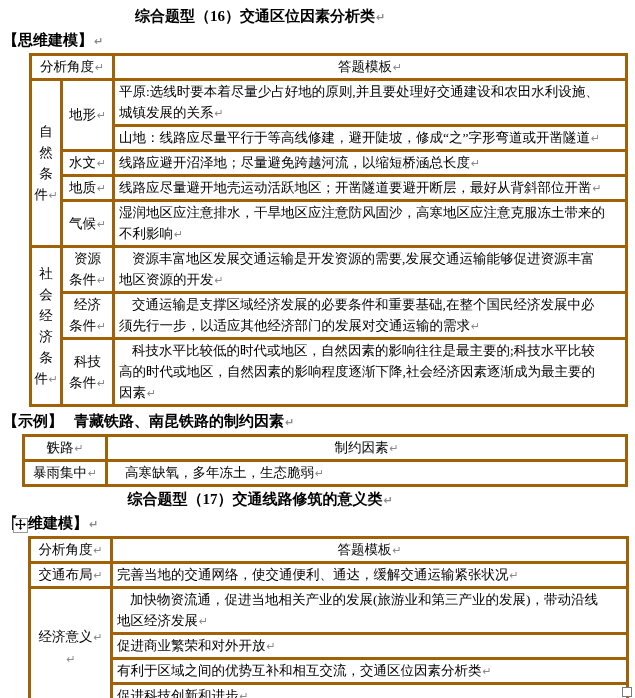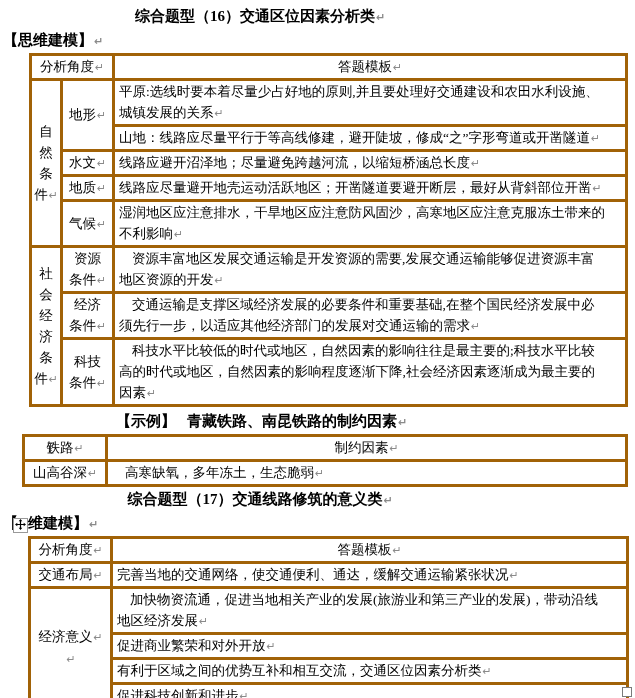--- a/index.html
+++ b/index.html
@@ -3,21 +3,21 @@
 <meta charset="utf-8">
 <style>
   html,body{margin:0;padding:0;background:#fff;}
   body{width:635px;height:698px;overflow:hidden;
        font-family:"Liberation Serif","DejaVu Serif",serif;color:#000;}
   .doc{position:relative;width:520px;height:698px;background:#fff;}
 
   .title{ text-align:center;font-weight:bold;font-size:15px;line-height:19px;padding-top:7px;}
   .title2{padding-top:3px;}
   .h2{font-weight:bold;font-size:15px;line-height:19px;margin:4px 0 2px 3px;}
-  .example{margin-top:5px;text-align:center;}
+  .example{margin-top:5px;}
   .ex-text{margin-left:11px;}
 
   table{border-collapse:collapse;table-layout:fixed;background:#fff;}
   td{border:3px solid #a16207;font-size:13.5px;line-height:21px;
      vertical-align:middle;padding:0;overflow:hidden;}
   .txt{white-space:pre-wrap;}
   .lbl{text-align:center;}
   .ct{padding:0 4px;}
   .ind{text-indent:13px;}
   .r1{height:22px;}
@@ -121,21 +121,21 @@
     <tbody>
         <tr class="r1">
       <td class="lbl rail-cell"><span class="ibeam"><svg width="9" height="12" viewBox="0 0 9 12">
                 <line x1="4.5" y1="1" x2="4.5" y2="11" stroke="#444" stroke-width="1"></line>
                 <line x1="1.5" y1="1" x2="7.5" y2="1" stroke="#444" stroke-width="1"></line>
                 <line x1="1.5" y1="11" x2="7.5" y2="11" stroke="#444" stroke-width="1"></line>
               </svg></span><span class="txt">铁路</span><span class="pm">↵</span></td>
       <td class="lbl"><span class="txt">制约因素</span><span class="pm">↵</span></td>
     </tr>
     <tr class="r1">
-      <td class="lbl"><span class="txt">山高谷深</span><span class="pm">↵</span></td>
+      <td class="lbl"><span class="txt">暴雨集中</span><span class="pm">↵</span></td>
       <td class="ct ind"><span class="txt">高寒缺氧，多年冻土，生态脆弱</span><span class="pm">↵</span></td>
     </tr>
   </tbody>
     </table>
 
   <div class="title title2"><span class="txt">综合题型（17）交通线路修筑的意义类</span><span class="pm">↵</span></div>
 
   <div class="h2"><span class="txt">【</span><span class="move-handle"><svg width="11" height="11" viewBox="0 0 11 11">
           <path d="M5.5 0 L7.3 2.3 H6.1 V4.9 H8.7 V3.7 L11 5.5 L8.7 7.3 V6.1 H6.1 V8.7 H7.3 L5.5 11 L3.7 8.7 H4.9 V6.1 H2.3 V7.3 L0 5.5 L2.3 3.7 V4.9 H4.9 V2.3 H3.7 Z" fill="#000"></path>
         </svg></span><span class="txt">维建模】</span><span class="pm">↵</span></div>

